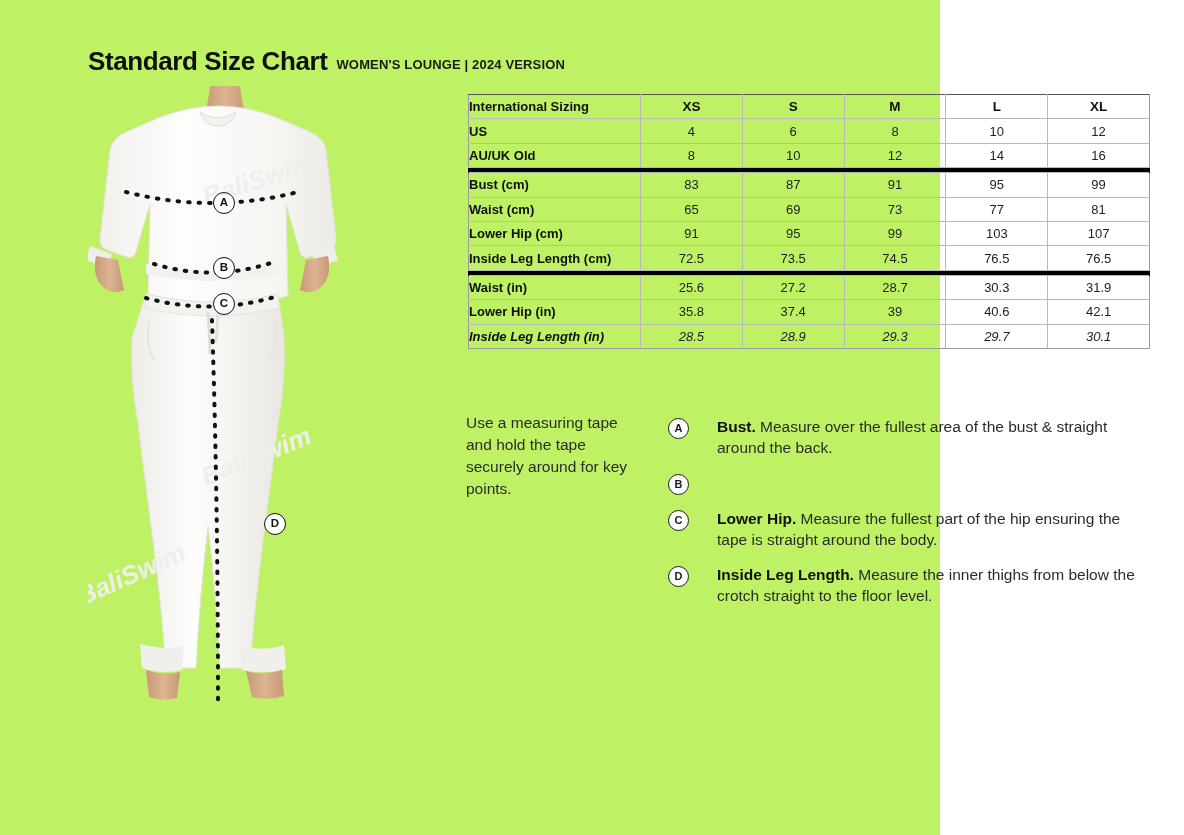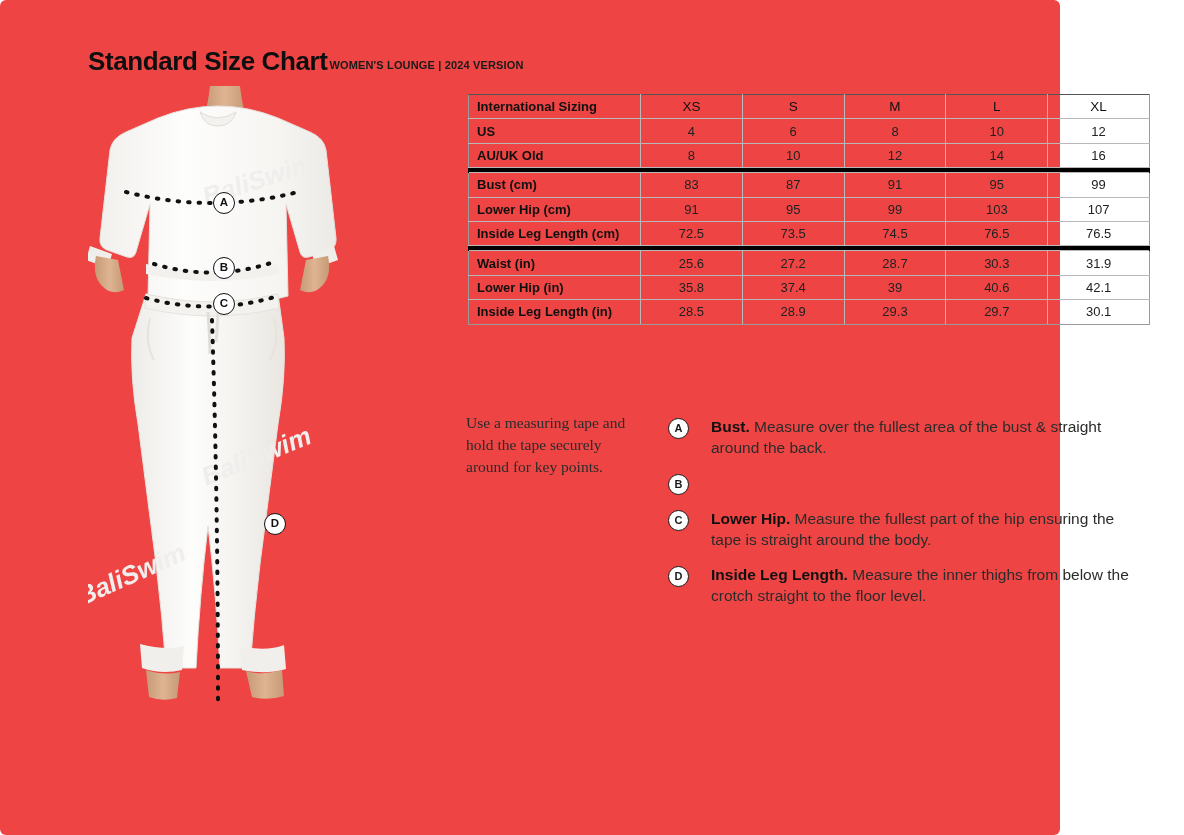--- a/index.html
+++ b/index.html
@@ -4,30 +4,30 @@
 <style>
   * { box-sizing: border-box; }
   html, body {
     margin: 0; padding: 0;
     width: 1184px; height: 835px;
     background: #ffffff;
     font-family: "Liberation Sans", sans-serif;
     color: #111111;
     overflow: hidden;
   }
-  .page { position: relative; width: 1060px; height: 835px; background:#ef4444;border-radius:6px; }
+  .page { position: relative; width: 940px; height: 835px; background:#bef264; }
 
   
   .header { position: absolute; left: 88px; top: 46px; display: flex; align-items: baseline; }
   .title-main {
     font-size: 26px; font-weight: bold; letter-spacing: -0.4px; color: #0f0f0f;
     white-space: nowrap;
   }
   .title-sub {
-    margin-left: 2px; font-size: 11px; font-weight: bold; letter-spacing: 0.15px;
+    margin-left: 9px; font-size: 13px; font-weight: bold; letter-spacing: 0.15px;
     color: #1a1a1a; white-space: nowrap; position: relative; top: -1px;
   }
 
   
   .figure { position: absolute; left: 88px; top: 86px; width: 300px; height: 620px; }
   .figure svg { display: block; }
   .wm { font-family: "Liberation Sans", sans-serif; fill: #f0eeec; font-size: 26px;
         font-style: italic; font-weight: bold; }
 
   .badge-fig {
@@ -43,49 +43,49 @@
     border-collapse: collapse; table-layout: fixed;
   }
   .chart-table col.c-label { width: 172px; }
   .chart-table col.c-size  { width: 101.8px; }
   .chart-table td {
     border: 1px solid #b9b9b9;
     height: 24.4px; padding: 0 0 0 0;
     font-size: 13px; text-align: center; color: #222;
   }
   .chart-table td.lbl {
-    text-align: left; padding-left: 8px; font-weight: bold; color: #101010;
+    text-align: left; padding-left: 0; font-weight: bold; color: #101010;
     font-size: 13px;
   }
-  .chart-table td.hd { font-weight: normal; color: #101010; font-size: 13.5px; }
+  .chart-table td.hd { font-weight: bold; color: #101010; font-size: 13.5px; }
   .chart-table tr.sep td {
     height: 5px; padding: 0; background: #000000; border: none;
     border-left: 1px solid #000; border-right: 1px solid #000;
   }
   .chart-table tr.first td { border-top: 1.6px solid #555; }
   .chart-table td:first-child { border-left: 1.4px solid #9a9a9a; }
   .chart-table td:last-child  { border-right: 1.4px solid #9a9a9a; }
-  .chart-table tr.last td { border-bottom: 1.4px solid #9a9a9a; }
+  .chart-table tr.last td { border-bottom: 1.4px solid #9a9a9a; font-style: italic; }
 
   
   .note {
     position: absolute; left: 466px; top: 412px; width: 180px;
-    font-size: 15.5px; line-height: 1.42; color: #2b2b2b; font-family: Liberation Serif, serif;
+    font-size: 15.5px; line-height: 1.42; color: #2b2b2b;
   }
   .legend { position: absolute; left: 668px; top: 416px; width: 480px; }
   .legend-row { display: flex; align-items: flex-start; margin-bottom: 13px; }
   .badge-leg {
     flex: 0 0 auto; width: 21px; height: 21px; border-radius: 50%;
     border: 1.5px solid #1a1a1a; background: #fff;
     display: flex; align-items: center; justify-content: center;
     font-size: 11px; font-weight: bold; color: #1a1a1a; line-height: 1;
     margin-top: 2px;
   }
   .legend-text {
-    margin-left: 22px; font-size: 15.5px; line-height: 1.38; color: #2b2b2b;
+    margin-left: 28px; font-size: 15.5px; line-height: 1.38; color: #2b2b2b;
   }
   .legend-text b { font-weight: bold; color: #101010; }
 </style>
 </head>
 <body>
 
 <div class="page">
 
   <div class="header">
     <span class="title-main">Standard Size Chart</span>
@@ -207,20 +207,28 @@
         <td colspan="6"></td>
       </tr>
 
       <tr>
         <td class="lbl">Bust (cm)</td>
         <td>83</td>
         <td>87</td>
         <td>91</td>
         <td>95</td>
         <td>99</td>
+      </tr>
+      <tr>
+        <td class="lbl">Waist (cm)</td>
+        <td>65</td>
+        <td>69</td>
+        <td>73</td>
+        <td>77</td>
+        <td>81</td>
       </tr>
       <tr>
         <td class="lbl">Lower Hip (cm)</td>
         <td>91</td>
         <td>95</td>
         <td>99</td>
         <td>103</td>
         <td>107</td>
       </tr>
       <tr>

